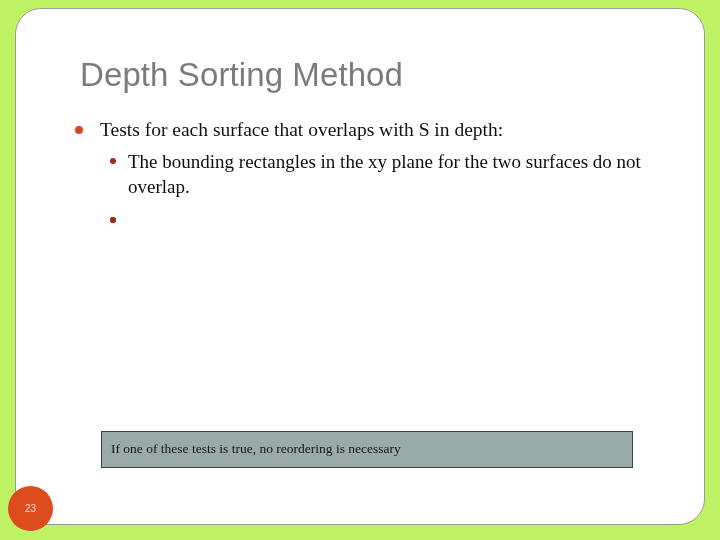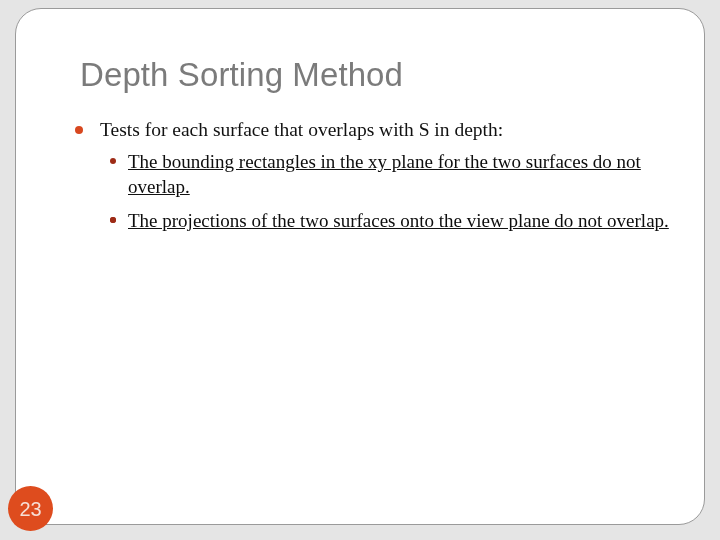--- a/index.html
+++ b/index.html
@@ -12,21 +12,21 @@
     height: 540px;
     overflow: hidden;
     font-family: "Liberation Serif", "DejaVu Serif", serif;
   }
 
   
   .slide-stage {
     position: relative;
     width: 720px;
     height: 540px;
-    background: #e5e5e5;
+    background: #bef264;
   }
   .slide-frame {
     position: absolute;
     left: 15px;
     top: 8px;
     width: 690px;
     height: 517px;
     border: 1px solid #9a9a9a;
     border-radius: 26px;
     background: #ffffff;
@@ -75,21 +75,20 @@
     top: 8px;
     width: 8px;
     height: 8px;
     border-radius: 50%;
     background: #d8481f;
   }
 
   ul.lvl2 {
     margin-top: 6px;
     margin-left: 8px;
-    text-decoration: underline;
   }
   li.lvl2 {
     position: relative;
     padding-left: 20px;
     font-size: 19px;
     line-height: 1.33;
     color: #0d0d0d;
     margin-bottom: 9px;
   }
   li.lvl2 > .bullet-2 {
@@ -131,21 +130,21 @@
     width: 45px;
     height: 45px;
     border-radius: 50%;
     background: #de4c1e;
     display: flex;
     align-items: center;
     justify-content: center;
   }
   .page-badge-label {
     font-family: "Liberation Sans", "DejaVu Sans", sans-serif;
-    font-size: 20px;
+    font-size: 10px;
     color: #f6dfd6;
     line-height: 1;
   }
 </style>
 </head>
 <body>
 
 <div class="slide-stage">
 
   <div class="slide-frame"></div>
@@ -161,25 +160,27 @@
         <ul class="lvl2">
           <li class="lvl2">
             <span class="bullet-2"></span>
             <span>The bounding rectangles in the xy plane for the two surfaces do not overlap.</span>
           </li>
           <li class="lvl2">
             <span class="bullet-2"></span>
           </li>
           <li class="lvl2">
             <span class="bullet-2"></span>
-            <span>The projections of the two surfaces onto the view plane do not overlap.</span>
           </li>
         </ul>
       </li>
     </ul>
   </div>
 
+  <div class="callout-box">
+    <span class="callout-text">If one of these tests is true, no reordering is necessary</span>
+  </div>
 
   <div class="page-badge">
     <span class="page-badge-label">23</span>
   </div>
 
 </div>
 
 </body></html>

